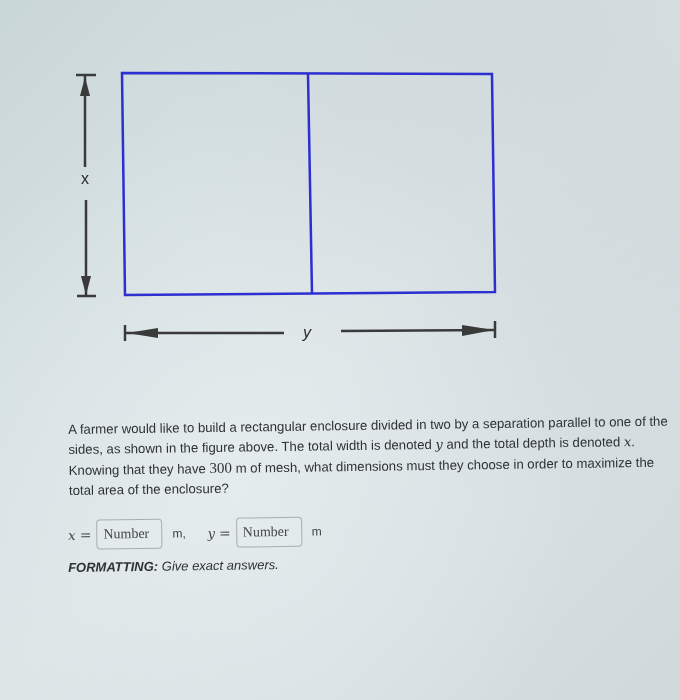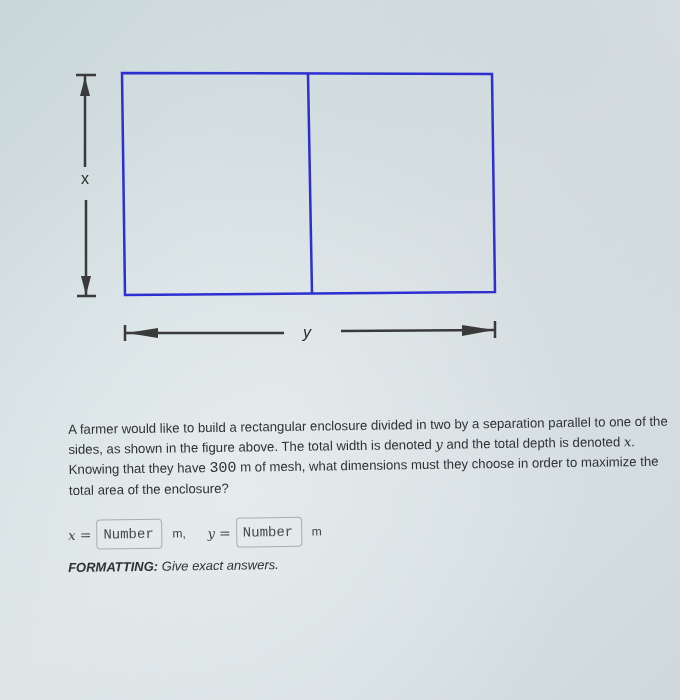--- a/index.html
+++ b/index.html
@@ -45,21 +45,21 @@
       color: #2f3235;
       transform: rotate(-0.8deg);
       transform-origin: left top;
     }
     .question .math {
       font-family: "DejaVu Serif", serif;
       font-style: italic;
       font-size: 13px;
     }
     .question .num {
-      font-family: Liberation Mono, monospace;
+      font-family: Liberation Serif, serif;
       font-size: 15px;
     }
 
     .answer-row {
       position: absolute;
       left: 68px; top: 515px;
       width: 420px;
       height: 40px;
       transform: rotate(-0.8deg);
       transform-origin: left top;
@@ -79,21 +79,21 @@
       font-size: 14px;
       color: #555;
       margin: 0 5px 0 4px;
     }
     .num-input {
       width: 66px;
       height: 30px;
       border: 1px solid #a8aeb0;
       border-radius: 4px;
       background: rgba(228,235,236,0.6);
-      font-family: Liberation Mono, monospace;
+      font-family: Liberation Serif, serif;
       font-size: 14px;
       color: #4c1d95;
       padding: 0 6px;
       box-sizing: border-box;
       outline: none;
     }
     .num-input::placeholder { color: #45494c; }
     .unit { margin-left: 10px; font-size: 12px; color: #3a3d40; }
     .unit.first { margin-right: 22px; }
 

